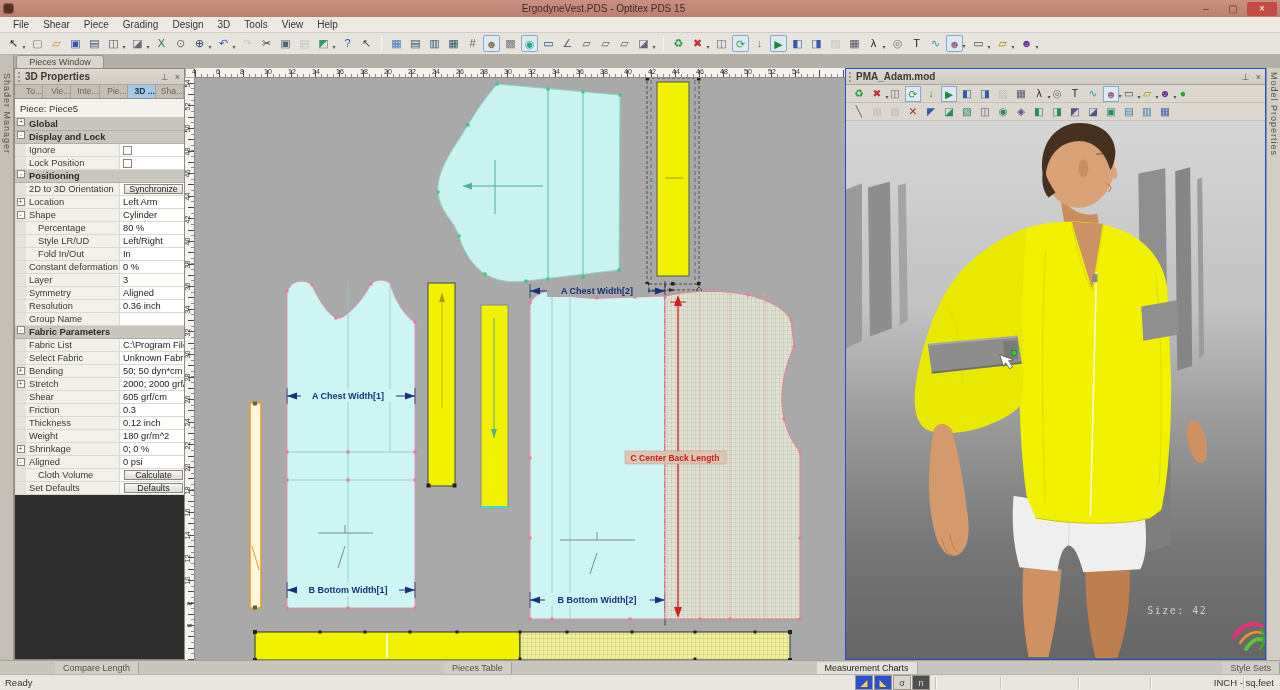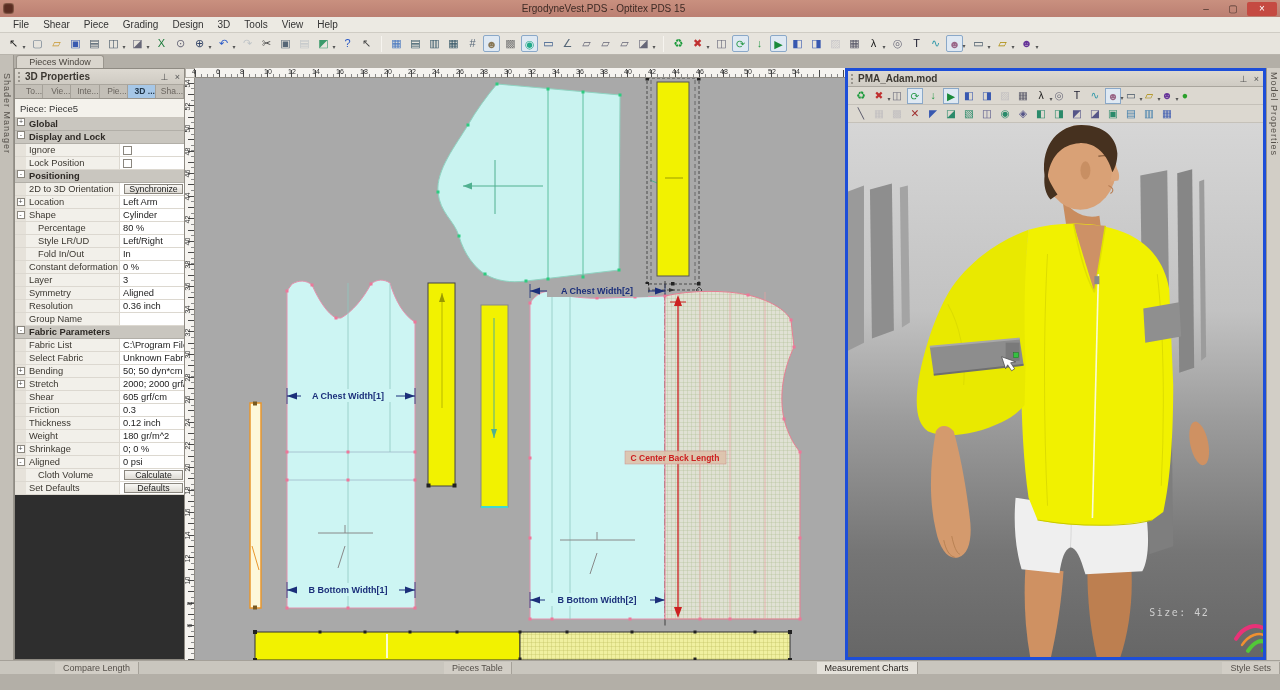--- a/index.html
+++ b/index.html
@@ -96,21 +96,21 @@
     background-image:repeating-linear-gradient(0deg,#4a4a4a 0 1px,transparent 1px 11.3px),
       repeating-linear-gradient(0deg,#8a8a8a 0 1px,transparent 1px 5.65px);
     background-size:6px 100%,3px 100%;background-repeat:no-repeat,no-repeat;
     background-position:right top,right top;}
   .rnum{position:absolute;top:0;font-size:7px;color:#333;}
   .rnum.v{right:2px;transform:rotate(-90deg);transform-origin:center;}
   .canvas{position:absolute;left:10px;top:10px;width:650px;height:582px;background:#a9a9a9;overflow:hidden;}
 
   
   .right-dock{position:absolute;left:845px;top:13px;width:421px;height:592px;background:#dcd8d0;
-    border:3px solid #1d4ed8;display:flex;flex-direction:column;}
+    border:1px solid #1d4ed8;display:flex;flex-direction:column;}
   .dockbar{height:18px;background:#dcd8d0;display:flex;align-items:center;padding-left:4px;
     border-bottom:1px solid #c5c1b9;}
   .dk-icon{position:relative;width:16px;height:16px;margin:0 1px;text-align:center;
     line-height:15px;font-size:10.5px;}
   .dk-icon.boxed{border:1px solid #8aa8c8;background:#dfe9f3;}
   .dk-icon.dim{opacity:.4;}
   .viewport{flex:1;position:relative;background:#8a8a8a;overflow:hidden;}
   .viewport svg{position:absolute;left:0;top:0;}
 
   
@@ -826,14 +826,29 @@
     </div>
   </div>
 
   <div class="bottom-tabs" id="bottomTabs">
       <div class="btab">Compare Length</div>
       <div class="btab">Pieces Table</div>
       <div class="btab active">Measurement Charts</div>
       <div class="btab">Style Sets</div>
     </div>
 
+  <div class="statusbar">
+    <div class="status-ready">Ready</div>
+    <div class="status-icons" id="statusIcons">
+        <div class="sic" style="background: rgb(43, 80, 200); color: rgb(255, 210, 74);">◢</div>
+        <div class="sic" style="background: rgb(43, 80, 200); color: rgb(255, 210, 74);">◣</div>
+        <div class="sic" style="background: rgb(216, 213, 205); color: rgb(68, 68, 68);">σ</div>
+        <div class="sic" style="background: rgb(79, 79, 79); color: rgb(221, 221, 221);">n</div>
+      </div>
+    <div class="ssep" style="left:935px"></div>
+    <div class="ssep" style="left:1000px"></div>
+    <div class="ssep" style="left:1078px"></div>
+    <div class="ssep" style="left:1150px"></div>
+    <div class="ssep" style="left:1243px"></div>
+    <div class="status-units">INCH - sq.feet</div>
+  </div>
 
 </div>
 
 </body></html>

